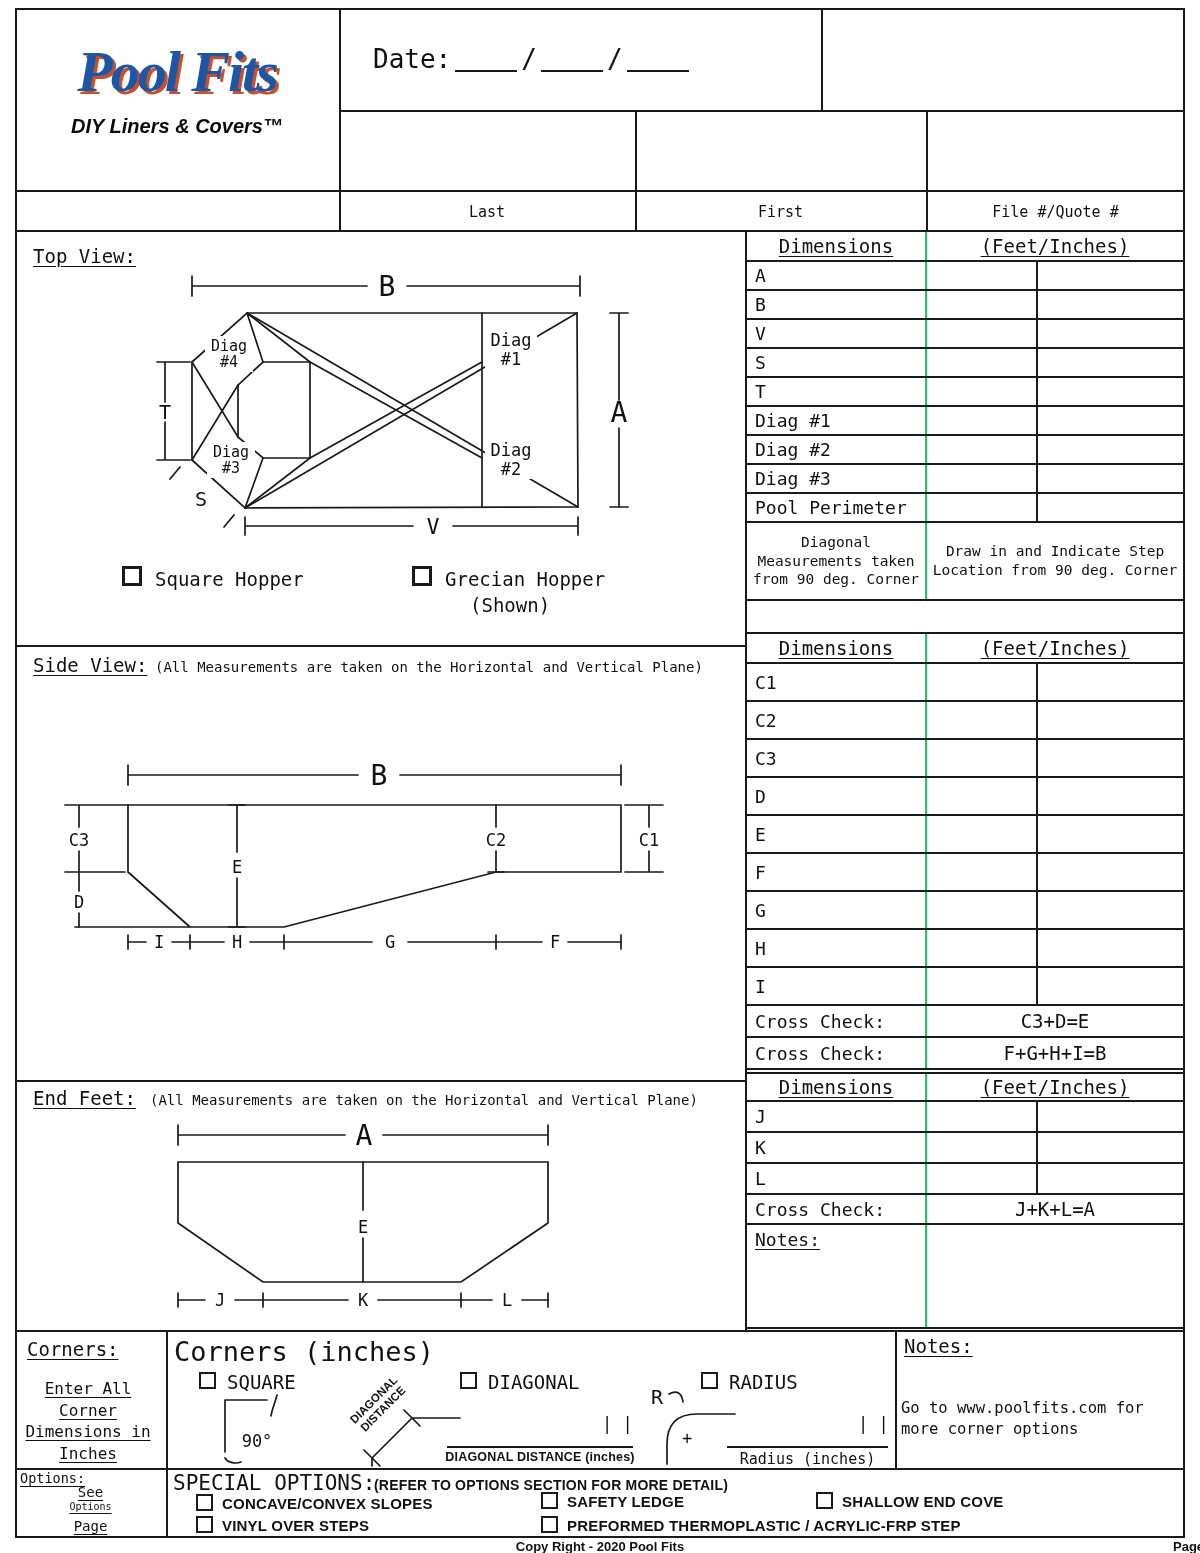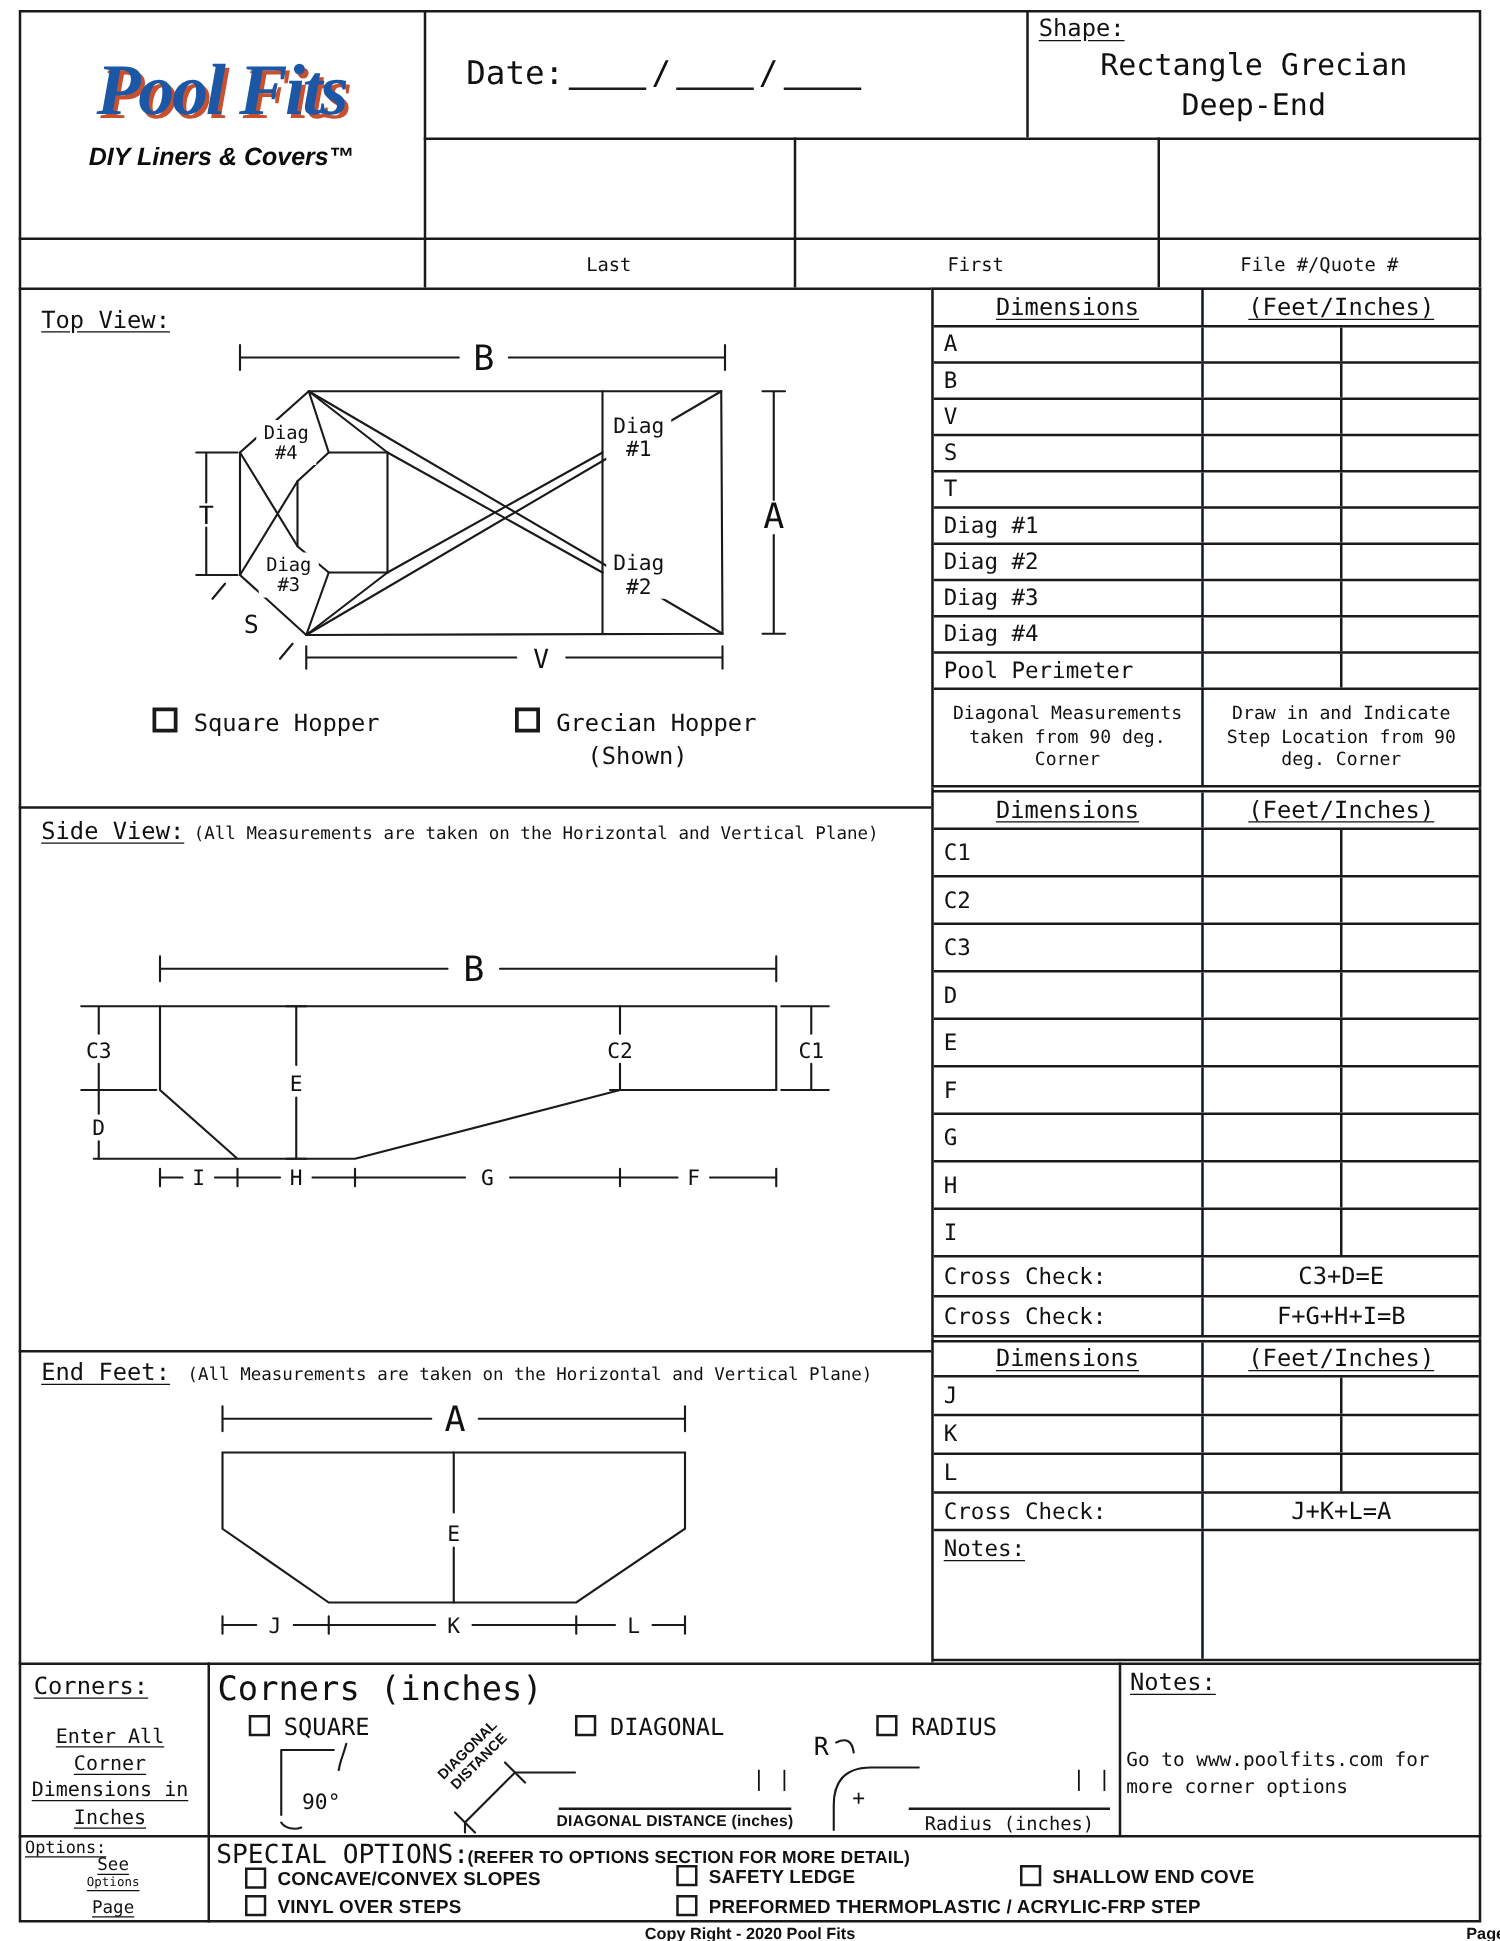--- a/index.html
+++ b/index.html
@@ -21,21 +21,21 @@
 
   .date-slot { display:inline-block; width:62px; height:26px; border-bottom:2px solid #1a1a1a; margin:0 4px; }
 
   .cb { width:20px; height:20px; border:3px solid #1a1a1a; background:#fff; position:absolute; }
   .cb.sm { width:17px; height:17px; border-width:2px; }
 
   
   .dim-table { position:absolute; left:745px; width:440px; border:2px solid #1a1a1a; background:#fff; }
   .trow { display:flex; border-top:2px solid #1a1a1a; }
   .trow:first-child { border-top:none; }
-  .tlab { width:216px; border-right:2px solid #0f172a; font-size:18px; display:flex; align-items:center; padding-left:8px; }
+  .tlab { width:180px; border-right:2px solid #22c55e; font-size:18px; display:flex; align-items:center; padding-left:8px; }
   .tv1 { width:111px; border-right:2px solid #1a1a1a; }
   .tv2 { width:109px; }
   .tspan { flex:1; display:flex; align-items:center; justify-content:center; font-size:19px; }
   .thead { justify-content:center; padding-left:0; font-size:19px; }
   .tnote { font-size:14.5px; line-height:1.3; text-align:center; padding:4px 4px; display:flex; align-items:center; justify-content:center; }
   .endnote { align-items:center; padding-top:30px; }
   .notes-cell { align-items:flex-start !important; padding-top:4px; }
   .notes-title { font-size:18px; }
 
   svg { position:absolute; overflow:visible; }
@@ -76,25 +76,20 @@
 
   <div class="abs" style="left:339px;top:8px;width:482px;height:102px;display:flex;align-items:center;padding-left:34px;font-size:26px;">
     <span>Date:</span>
     <span class="date-slot"></span>
     <span>/</span>
     <span class="date-slot"></span>
     <span>/</span>
     <span class="date-slot"></span>
   </div>
 
-  <div class="abs" style="left:821px;top:8px;width:364px;height:102px;">
-    <div class="abs u" style="left:10px;top:4px;font-size:19px;">Shape:</div>
-    <div class="abs ctr" style="left:0;top:30px;width:364px;font-size:24px;">Rectangle Grecian</div>
-    <div class="abs ctr" style="left:0;top:62px;width:364px;font-size:24px;">Deep-End</div>
-  </div>
 
   <div class="abs" style="left:339px;top:110px;width:296px;height:80px;"></div>
   <div class="abs" style="left:635px;top:110px;width:291px;height:80px;"></div>
   <div class="abs" style="left:926px;top:110px;width:259px;height:80px;"></div>
 
   <div class="abs ctr" style="left:339px;top:203px;width:296px;font-size:15px;">Last</div>
   <div class="abs ctr" style="left:635px;top:203px;width:291px;font-size:15px;">First</div>
   <div class="abs ctr" style="left:926px;top:203px;width:259px;font-size:15px;">File #/Quote #</div>
 
   <div class="abs u" style="left:33px;top:245px;font-size:19px;">Top View:</div>
@@ -229,25 +224,20 @@
         <div class="tlab">Diag #2</div>
         <div class="tv1"></div>
         <div class="tv2"></div>
       </div>
       <div class="trow" style="height: 29px;">
         <div class="tlab">Diag #3</div>
         <div class="tv1"></div>
         <div class="tv2"></div>
       </div>
       <div class="trow" style="height: 29px;">
-        <div class="tlab">Diag #4</div>
-        <div class="tv1"></div>
-        <div class="tv2"></div>
-      </div>
-      <div class="trow" style="height: 29px;">
         <div class="tlab">Pool Perimeter</div>
         <div class="tv1"></div>
         <div class="tv2"></div>
       </div>
       <div class="trow" style="height: 78px;">
         <div class="tlab tnote">Diagonal Measurements taken from 90 deg. Corner</div>
         <div class="tspan tnote">Draw in and Indicate Step Location from 90 deg. Corner</div>
       </div>
     </div>
   <div id="side-table" class="dim-table" style="top:632px;">

